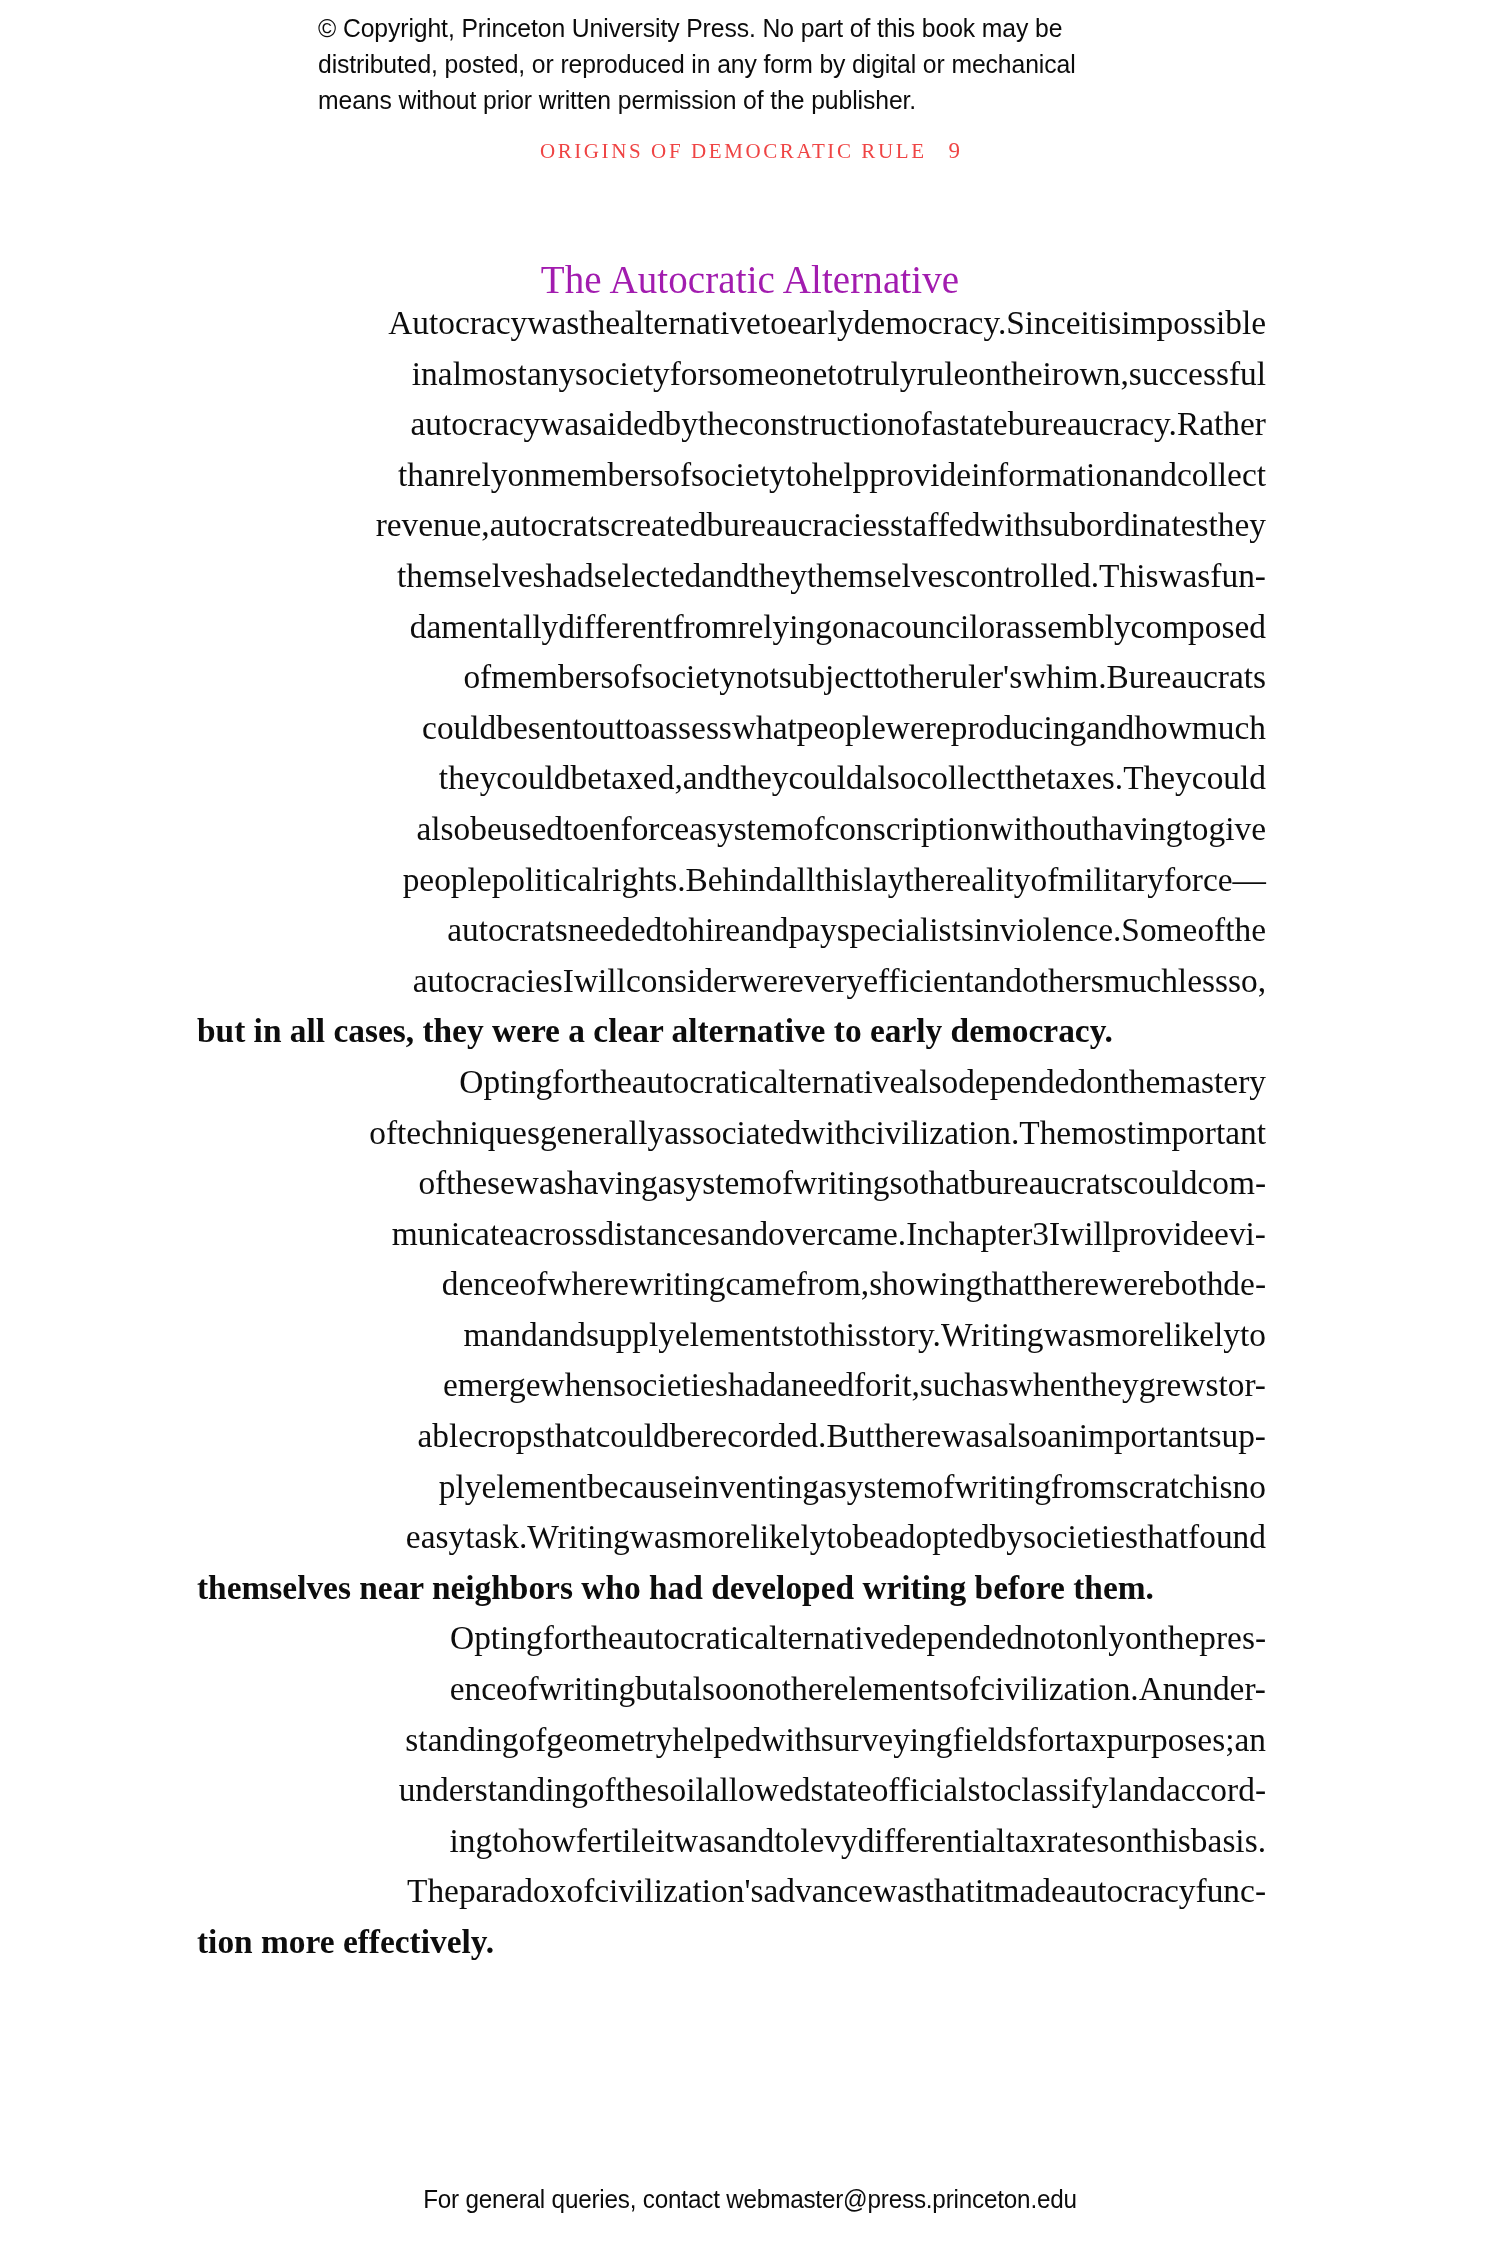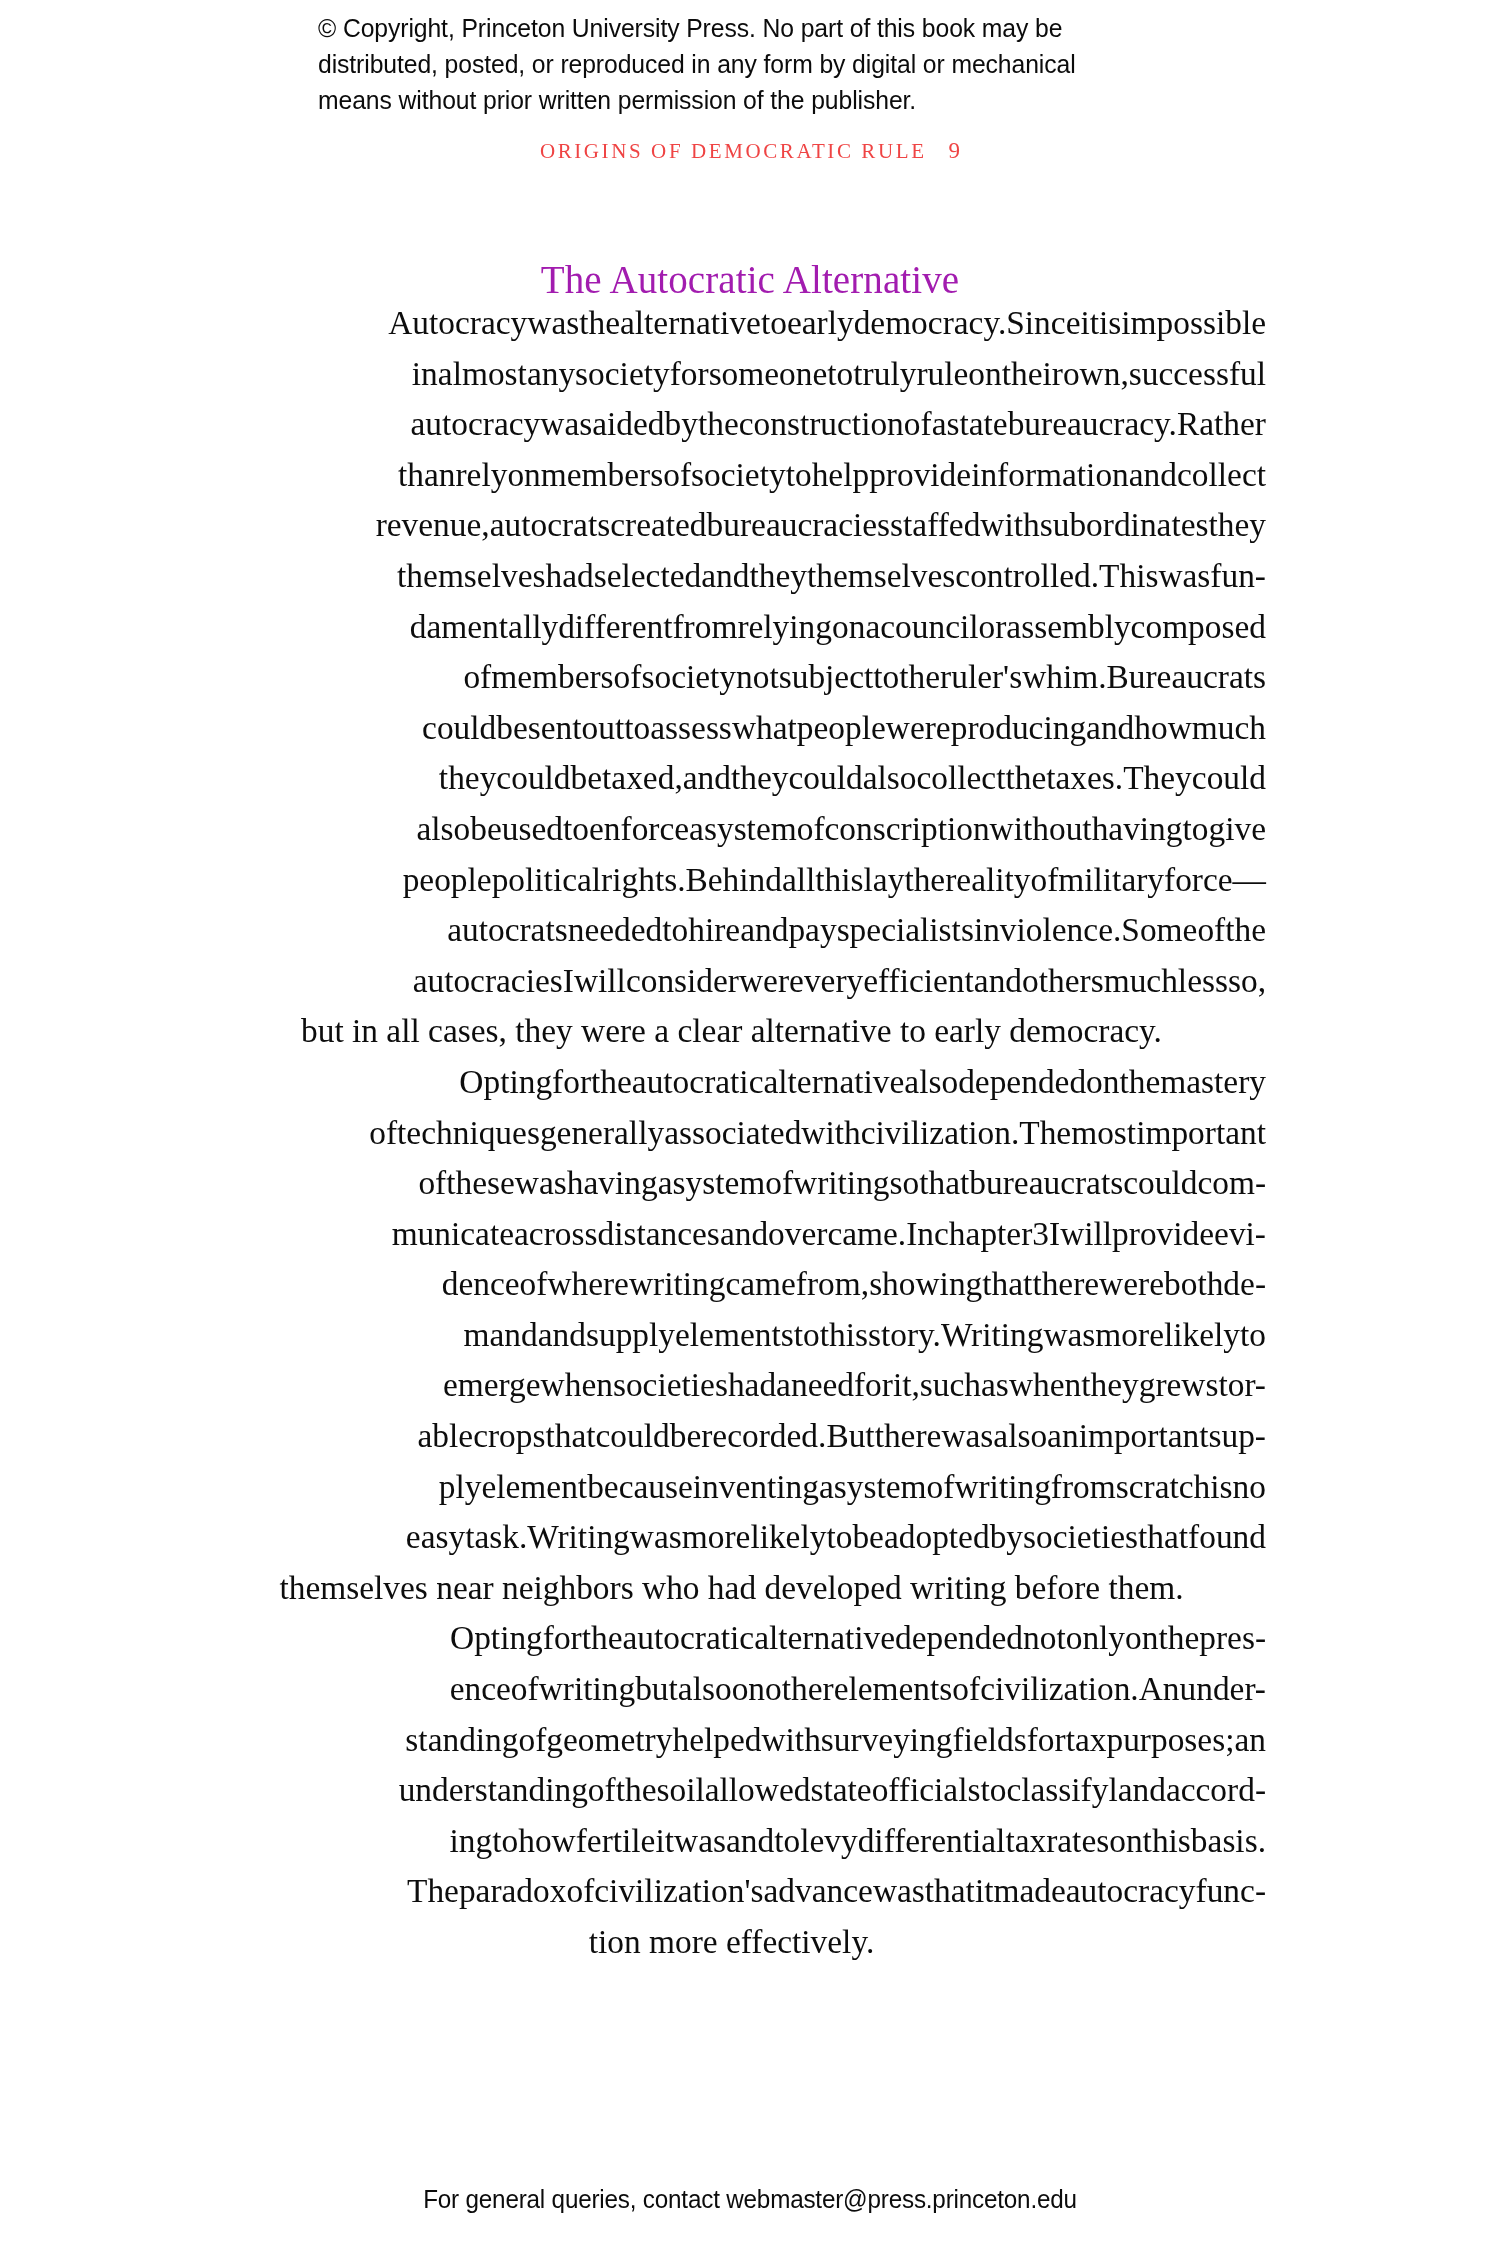--- a/index.html
+++ b/index.html
@@ -88,21 +88,21 @@
   }
 
   
   .para { margin: 0; }
   .para .ln {
     display: flex;
     justify-content: flex-end;
     width: 100%;
     white-space: pre;
   }
-  .para .ln.last { justify-content: center; }
+  .para .ln.last { justify-content: flex-start; font-weight: bold; }
   .para .ln > span { display: inline-block; }
   .para .ln.last > span { white-space: pre; }
 
   
   .footer-query {
     position: absolute;
     left: 0;
     top: 2185px;
     width: 1500px;
     text-align: center;

